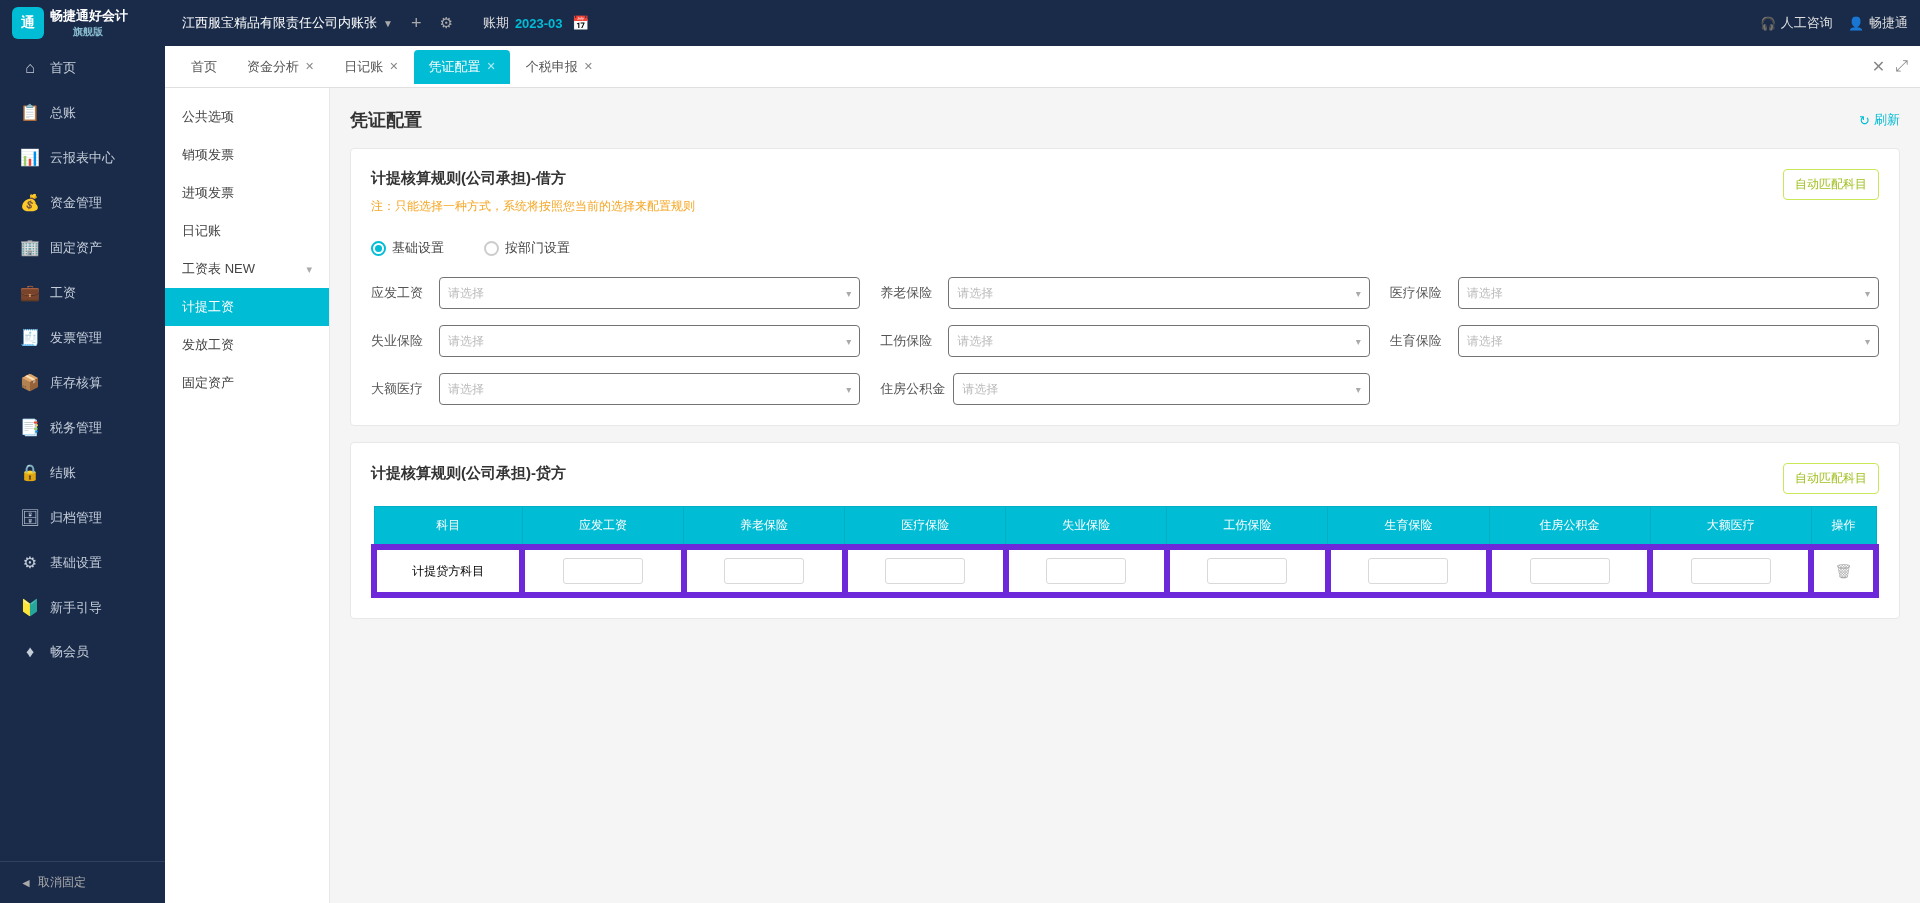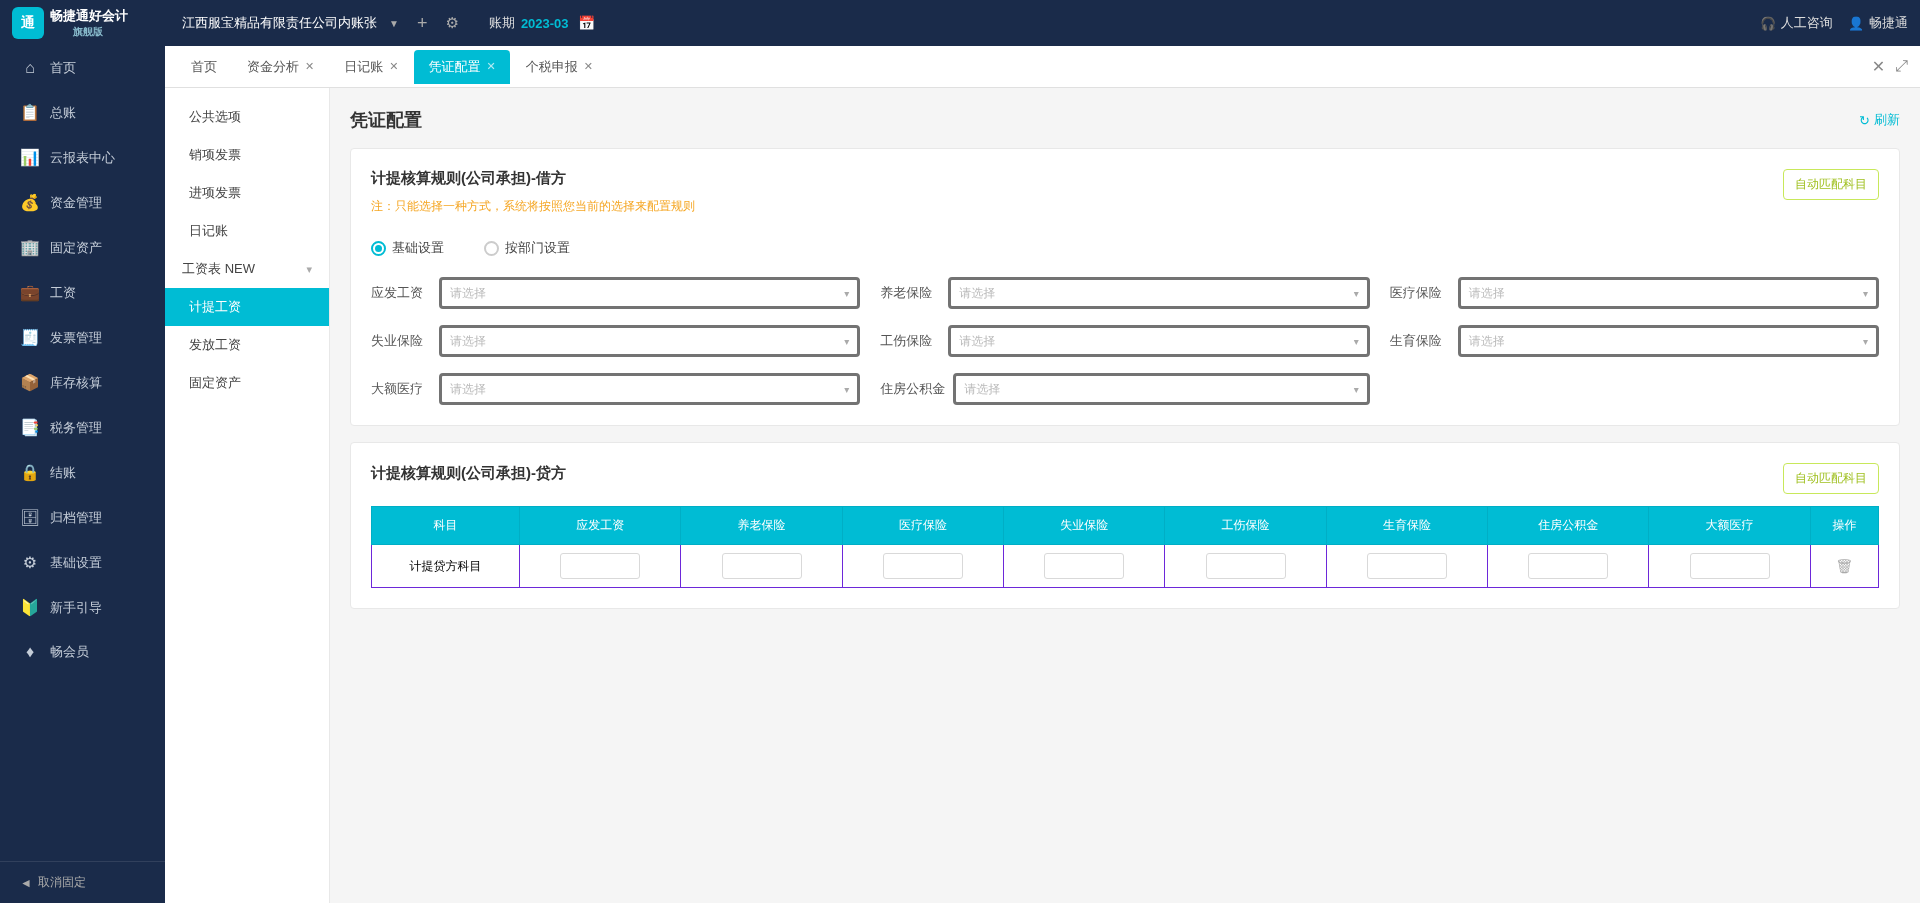--- a/index.html
+++ b/index.html
@@ -2,21 +2,21 @@
 <html><head>
   <meta charset="utf-8">
   <style>
     * { box-sizing: border-box; margin: 0; padding: 0; }
     body { font-family: 'Microsoft YaHei', Arial, sans-serif; font-size: 13px; background: #f5f5f5; display: flex; flex-direction: column; height: 903px; overflow: hidden; }
 
     
     .top-bar { height: 46px; background: #1a2b4a; display: flex; align-items: center; padding: 0 12px; gap: 10px; flex-shrink: 0; }
     .logo-area { display: flex; align-items: center; gap: 6px; color: white; font-size: 15px; font-weight: bold; width: 160px; }
     .logo-icon { width: 32px; height: 32px; background: #00bcd4; border-radius: 6px; display: flex; align-items: center; justify-content: center; color: white; font-size: 14px; font-weight: bold; }
-    .company-select { display: flex; align-items: center; gap: 12px; color: white; font-size: 13px; cursor: pointer; }
+    .company-select { display: flex; align-items: center; gap: 6px; color: white; font-size: 13px; cursor: pointer; }
     .company-select .arrow { color: #aaa; font-size: 10px; }
     .top-bar-actions { margin-left: auto; display: flex; align-items: center; gap: 16px; color: white; font-size: 13px; }
     .top-bar-btn { display: flex; align-items: center; gap: 4px; cursor: pointer; color: #ddd; }
     .account-period { display: flex; align-items: center; gap: 6px; color: #ddd; font-size: 13px; margin-left: 20px; }
 
     
     .main-layout { display: flex; flex: 1; overflow: hidden; }
 
     
     .sidebar { width: 165px; background: #1a2b4a; display: flex; flex-direction: column; flex-shrink: 0; }
@@ -31,21 +31,21 @@
     .tab.active { background: #00bcd4; color: white; }
     .tab .close-x { font-size: 11px; color: inherit; opacity: 0.7; }
     .tab-window-actions { margin-left: auto; display: flex; gap: 10px; }
     .tab-window-btn { cursor: pointer; font-size: 16px; color: #888; }
 
     
     .content-area { flex: 1; display: flex; overflow: hidden; background: #f5f5f5; }
 
     
     .left-nav { width: 165px; background: white; border-right: 1px solid #e8e8e8; padding: 10px 0; overflow-y: auto; flex-shrink: 0; }
-    .left-nav-item { padding: 10px 24px; font-size: 13px; color: #444; cursor: pointer; position: relative; }
+    .left-nav-item { padding: 10px 17px; font-size: 13px; color: #444; cursor: pointer; position: relative; }
     .left-nav-item.active { background: #00bcd4; color: white; }
     .left-nav-group { display: flex; align-items: center; justify-content: space-between; padding: 10px 17px; font-size: 13px; color: #444; cursor: pointer; }
     .left-nav-group .arrow { font-size: 11px; color: #aaa; }
 
     
     .main-content { flex: 1; overflow-y: auto; padding: 20px; }
     .page-title-row { display: flex; align-items: center; justify-content: space-between; margin-bottom: 16px; }
     .page-title { font-size: 18px; font-weight: bold; color: #333; }
     .refresh-btn { display: flex; align-items: center; gap: 4px; color: #00bcd4; font-size: 13px; cursor: pointer; }
 
@@ -58,33 +58,33 @@
     .radio-group { display: flex; gap: 40px; margin-bottom: 20px; }
     .radio-item { display: flex; align-items: center; gap: 6px; cursor: pointer; font-size: 13px; color: #444; }
     .radio-circle { width: 15px; height: 15px; border-radius: 50%; border: 2px solid #ccc; display: flex; align-items: center; justify-content: center; }
     .radio-circle.selected { border-color: #00bcd4; }
     .radio-circle.selected::after { content: ''; width: 7px; height: 7px; background: #00bcd4; border-radius: 50%; }
 
     
     .form-grid { display: grid; grid-template-columns: 1fr 1fr 1fr; gap: 16px 20px; }
     .form-row { display: flex; align-items: center; gap: 8px; }
     .form-label { font-size: 13px; color: #555; white-space: nowrap; min-width: 60px; }
-    .form-select { flex: 1; height: 32px; border: 3px solid #737373; border-radius: 4px; padding: 0 8px; font-size: 12px; color: #bbb; display: flex; align-items: center; justify-content: space-between; cursor: pointer; background: white; }
+    .form-select { flex: 1; height: 32px; border: 1px solid #737373; border-radius: 4px; padding: 0 8px; font-size: 12px; color: #bbb; display: flex; align-items: center; justify-content: space-between; cursor: pointer; background: white; }
     .form-select .placeholder { color: #bbb; font-size: 12px; }
     .form-select .chevron { color: #aaa; font-size: 10px; }
 
     .auto-match-btn { background: white; border: 1px solid #c8e85a; color: #a0c020; padding: 6px 11px; border-radius: 4px; font-size: 12px; cursor: pointer; white-space: nowrap; }
 
     
     .table-wrap { margin-top: 10px; }
     .data-table { width: 100%; border-collapse: collapse; font-size: 12px; }
     .data-table thead tr { background: #00bcd4; color: white; }
     .data-table thead th { padding: 10px 8px; text-align: center; font-weight: normal; border: 1px solid #00aec5; }
     .data-table tbody tr { background: white; }
-    .data-table tbody td { padding: 8px; text-align: center; border: 1px solid #6d28d9; }
+    .data-table tbody td { padding: 8px; text-align: center; border: 6px solid #6d28d9; }
     .data-table td input { width: 80px; height: 26px; border: 1px solid #d9d9d9; border-radius: 3px; padding: 0 4px; font-size: 12px; }
     .delete-icon { color: #aaa; font-size: 14px; cursor: pointer; }
 
     
     .save-bar { padding: 12px 20px; display: flex; justify-content: flex-end; background: #f5f5f5; }
     .save-btn { background: #4caf50; color: white; border: none; padding: 10px 40px; border-radius: 4px; font-size: 14px; cursor: pointer; font-weight: bold; }
 
     
     .main-content::-webkit-scrollbar { width: 6px; }
     .main-content::-webkit-scrollbar-track { background: #f0f0f0; }

